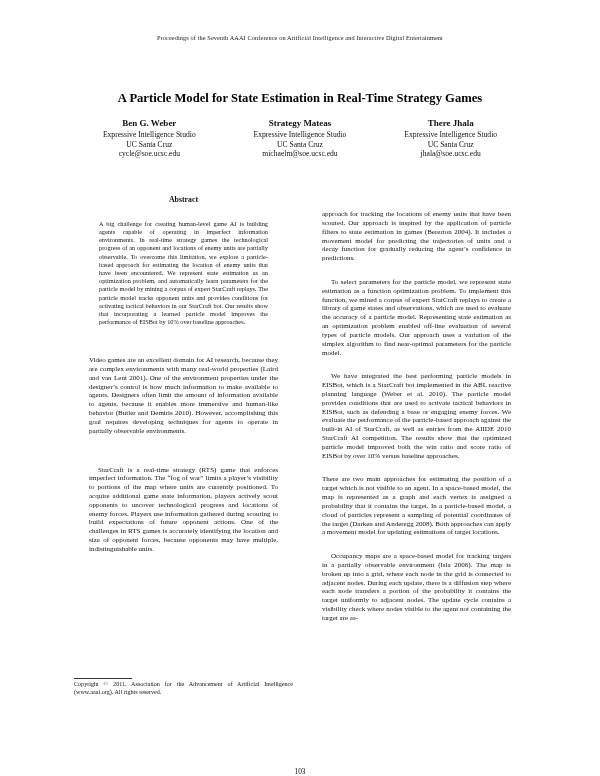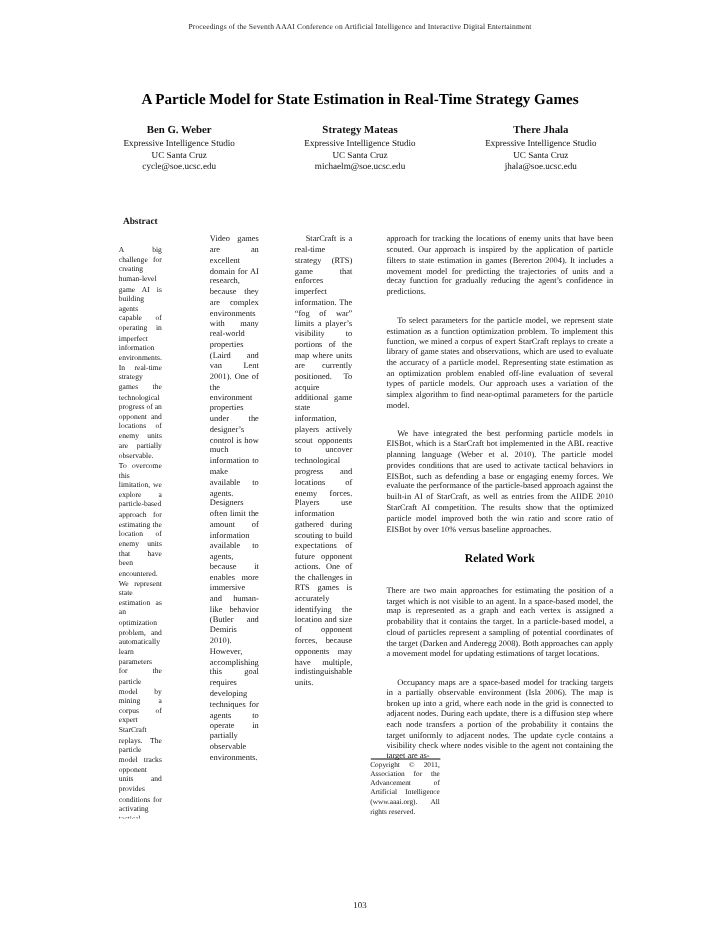--- a/index.html
+++ b/index.html
@@ -1,44 +1,44 @@
 <!DOCTYPE html>
 <html><head>
 <meta charset="utf-8">
 <style>
   * { margin:0; padding:0; box-sizing:border-box; }
   html,body { width:600px; height:776px; background:#ffffff; overflow:hidden; }
   body { font-family:"Liberation Serif", serif; color:#111; }
-  .page { width:600px; height:776px; padding:19px 74px 0 74px; position:relative; }
+  .page { width:600px; height:776px; padding:34px 74px 0 74px; position:relative; }
 
   .proceedings { font-size:6.3px; text-align:center; color:#222; letter-spacing:0.1px; }
 
   .title { font-size:12.6px; font-weight:bold; text-align:center; margin-top:50px; color:#000; }
 
   .authors { display:flex; margin-top:12px; }
   .author { flex:1; text-align:center; }
   .author .name { font-size:9px; font-weight:bold; margin-bottom:2px; }
   .author .affil, .author .email { font-size:7.6px; line-height:1.28; }
 
   .columns { display:flex; gap:14px; margin-top:36px; height:502px; overflow:hidden; }
   .col { width:219px; font-size:7px; line-height:1.26; text-align:justify; }
-  .col.left { display:flex; }
+  .col.left { display:flex; flex-direction:column; }
 
   .abstract { padding:0 10px; }
   .abs-head { font-size:7.8px; font-weight:bold; text-align:center; margin-bottom:3px; }
   .abstract p { font-size:6.3px; line-height:1.3; text-align:justify; }
 
   h2.sec { font-size:9.8px; font-weight:bold; text-align:center; margin-top:7px; margin-bottom:4px; color:#000; }
   .col p { margin:15px; }
   .col p.indent { text-indent:9px; }
 
   .copyright { margin-top:auto; font-size:6.1px; line-height:1.3; text-align:justify; padding-top:2px; }
   .copyright .rule { width:58px; border-top:0.5px solid #333; margin-bottom:2px; }
 
-  .page-number { position:absolute; bottom:17px; left:0; right:0; text-align:center; font-size:7.4px; }
+  .page-number { position:absolute; bottom:0; left:0; right:0; text-align:center; font-size:7.4px; }
 </style>
 </head>
 <body>
 
 <div class="page">
 
   <div class="proceedings">Proceedings of the Seventh AAAI Conference on Artificial Intelligence and Interactive Digital Entertainment</div>
 
   <h1 class="title">A Particle Model for State Estimation in Real-Time Strategy Games</h1>
 
@@ -78,21 +78,20 @@
         <div class="rule"></div>
         <span>Copyright © 2011, Association for the Advancement of Artificial Intelligence (www.aaai.org). All rights reserved.</span>
       </div>
     </div>
 
     <div class="col right">
       <p>approach for tracking the locations of enemy units that have been scouted. Our approach is inspired by the application of particle filters to state estimation in games (Bererton 2004). It includes a movement model for predicting the trajectories of units and a decay function for gradually reducing the agent’s confidence in predictions.</p>
       <p class="indent">To select parameters for the particle model, we represent state estimation as a function optimization problem. To implement this function, we mined a corpus of expert StarCraft replays to create a library of game states and observations, which are used to evaluate the accuracy of a particle model. Representing state estimation as an optimization problem enabled off-line evaluation of several types of particle models. Our approach uses a variation of the simplex algorithm to find near-optimal parameters for the particle model.</p>
       <p class="indent">We have integrated the best performing particle models in EISBot, which is a StarCraft bot implemented in the ABL reactive planning language (Weber et al. 2010). The particle model provides conditions that are used to activate tactical behaviors in EISBot, such as defending a base or engaging enemy forces. We evaluate the performance of the particle-based approach against the built-in AI of StarCraft, as well as entries from the AIIDE 2010 StarCraft AI competition. The results show that the optimized particle model improved both the win ratio and score ratio of EISBot by over 10% versus baseline approaches.</p>
 
-      <h2 class="sec">Related Work</h2>
       <p>There are two main approaches for estimating the position of a target which is not visible to an agent. In a space-based model, the map is represented as a graph and each vertex is assigned a probability that it contains the target. In a particle-based model, a cloud of particles represent a sampling of potential coordinates of the target (Darken and Anderegg 2008). Both approaches can apply a movement model for updating estimations of target locations.</p>
       <p class="indent">Occupancy maps are a space-based model for tracking targets in a partially observable environment (Isla 2006). The map is broken up into a grid, where each node in the grid is connected to adjacent nodes. During each update, there is a diffusion step where each node transfers a portion of the probability it contains the target uniformly to adjacent nodes. The update cycle contains a visibility check where nodes visible to the agent not containing the target are as-</p>
     </div>
 
   </div>
 
   <div class="page-number">103</div>
 
 </div>
 

